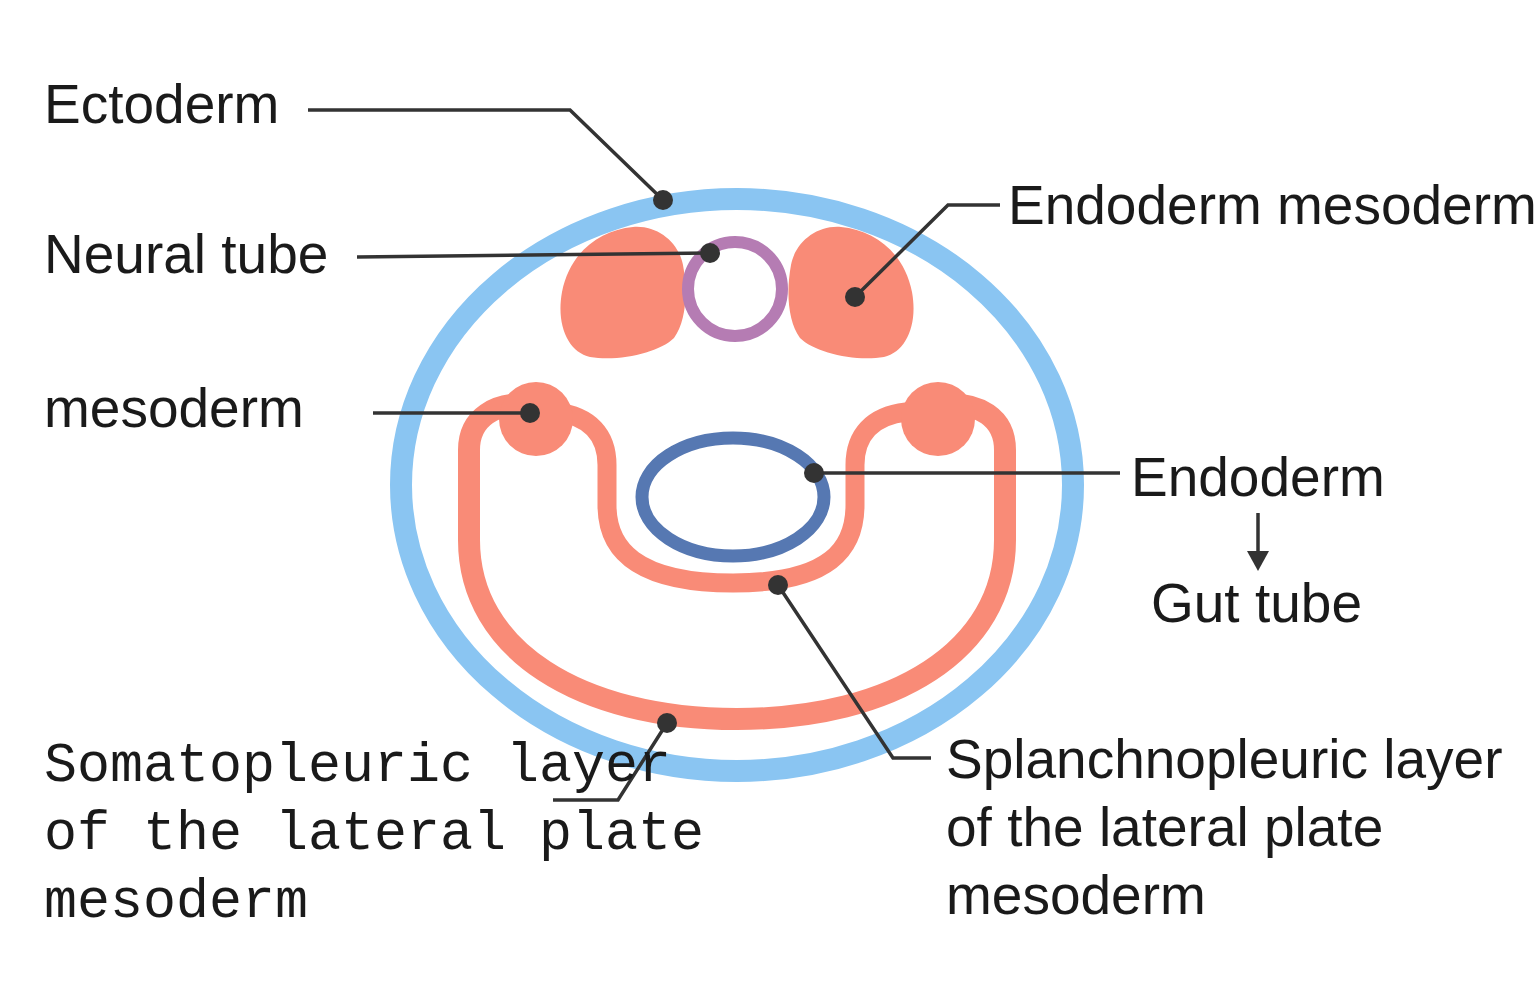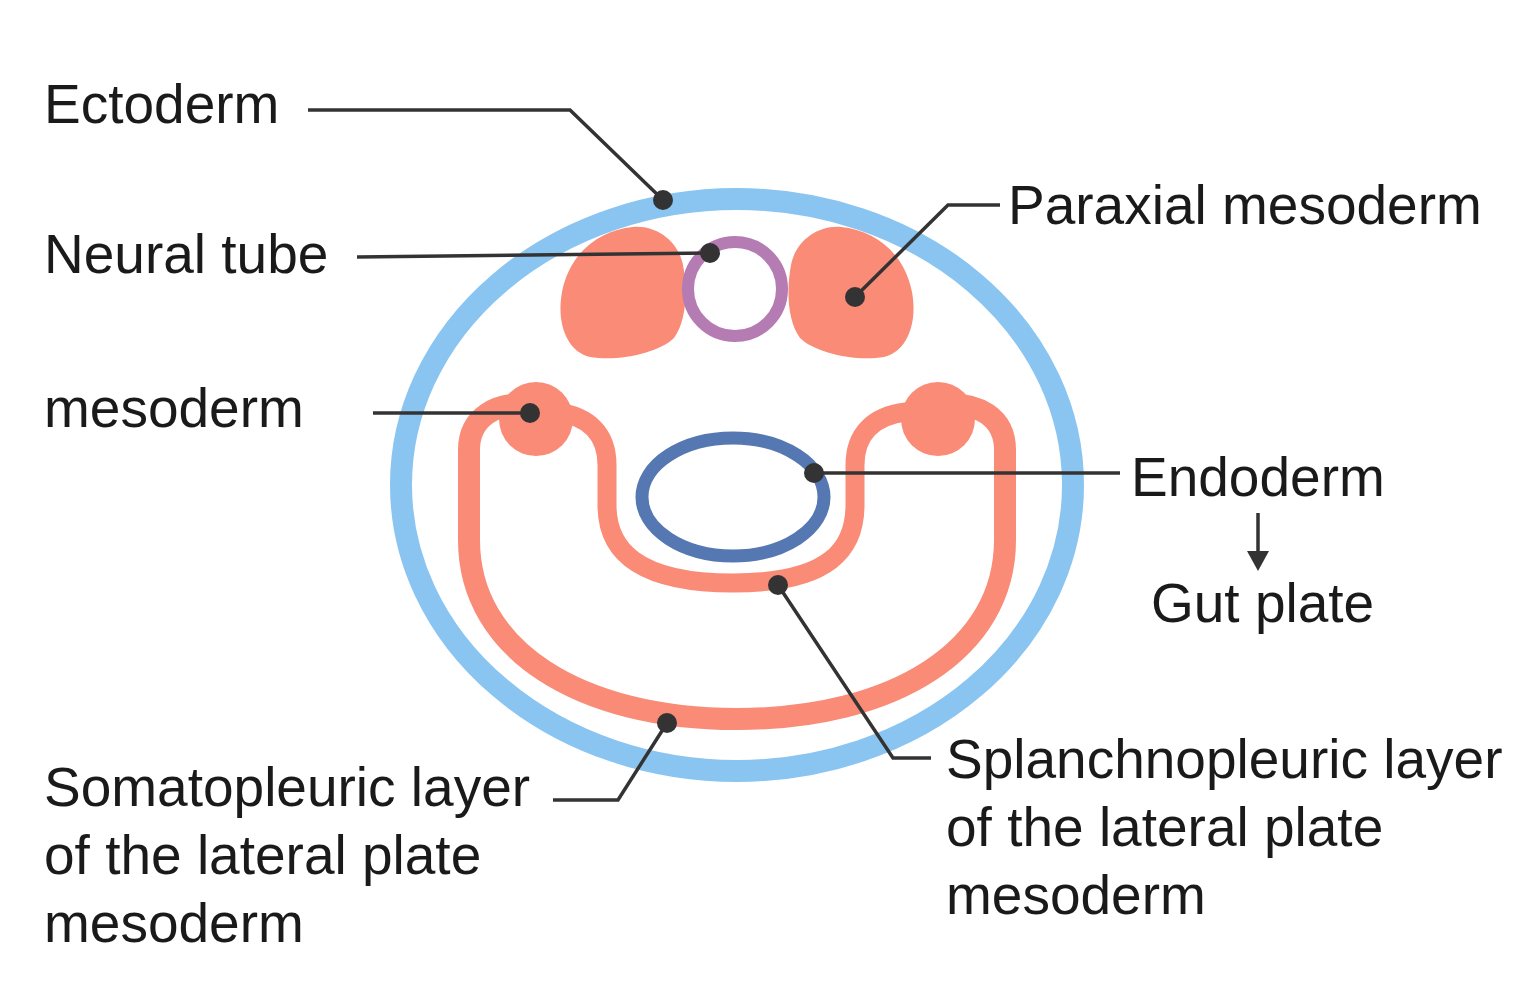--- a/index.html
+++ b/index.html
@@ -81,31 +81,31 @@
     <circle class="dot" cx="778" cy="585" r="10"></circle>
 
     <line class="leader" x1="1258" y1="513" x2="1258" y2="556"></line>
     <polygon class="arrowhead" points="1258,571 1247,551 1269,551"></polygon>
   </svg>
 
   <div class="label" style="left:44px;top:70px;">Ectoderm</div>
 
   <div class="label" style="left:44px;top:220px;">Neural tube</div>
 
-  <div class="label" style="left:1008px;top:171px;">Paraxial mesoderm</div>
+  <div class="label" style="left:1008px;top:171px;">Endoderm mesoderm</div>
 
   <div class="label" style="left:44px;top:374px;">
     <div>mesoderm</div>
   </div>
 
   <div class="label" style="left:1131px;top:443px;text-align:center;">Endoderm</div>
 
-  <div class="label" style="left:1151px;top:569px;">Gut plate</div>
+  <div class="label" style="left:1151px;top:569px;">Gut tube</div>
 
-  <div class="label" style="left:44px;top:753px;">
+  <div class="label" style="left:44px;top:733px;font-family:Liberation Mono, monospace;">
     <div>Somatopleuric layer</div>
     <div>of the lateral plate</div>
     <div>mesoderm</div>
   </div>
 
   <div class="label" style="left:946px;top:725px;">
     <div>Splanchnopleuric layer</div>
     <div>of the lateral plate</div>
     <div>mesoderm</div>
   </div>

